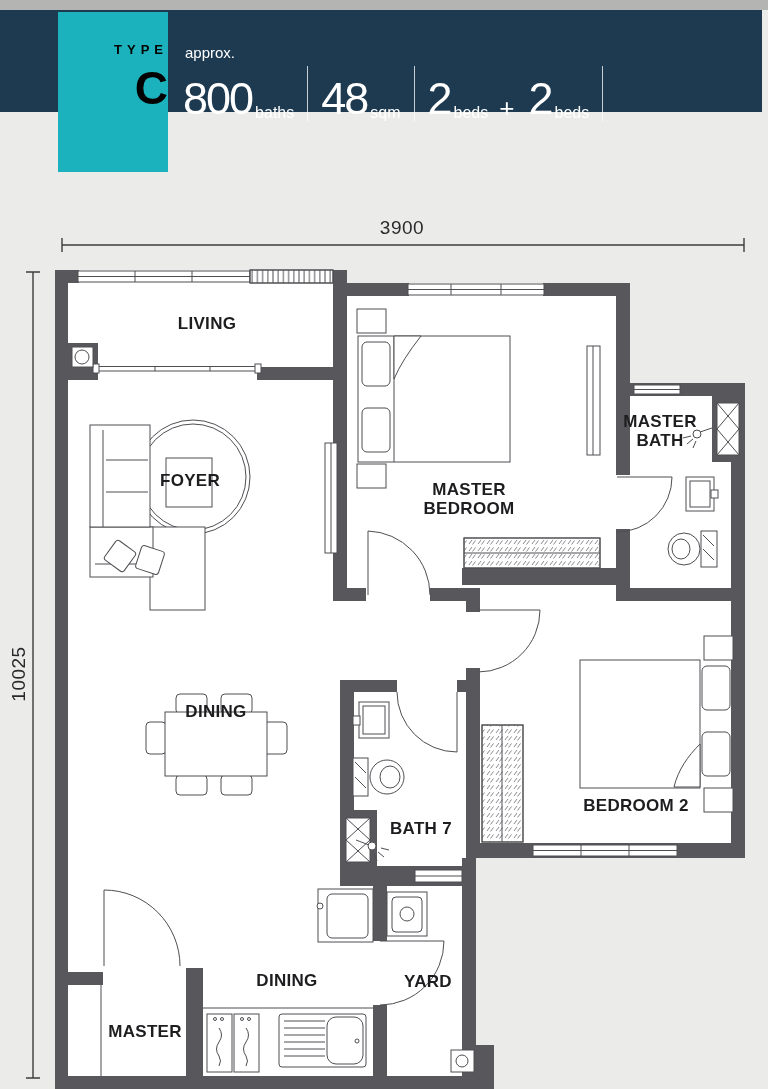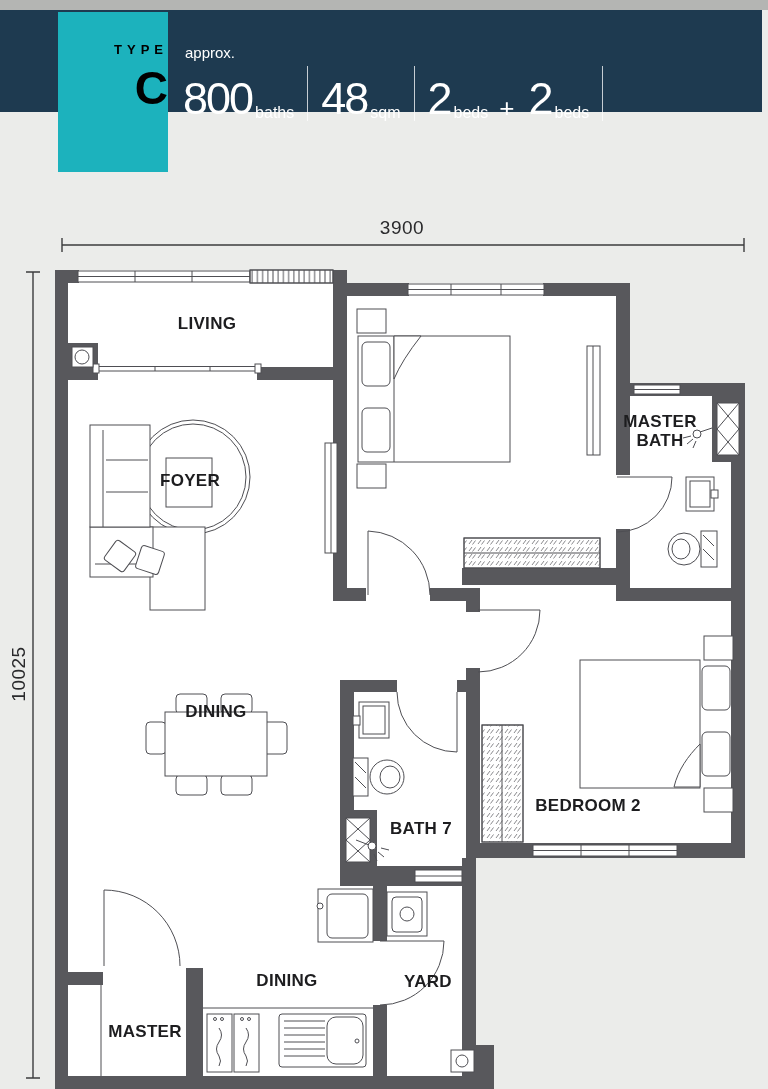--- a/index.html
+++ b/index.html
@@ -251,24 +251,25 @@
     </g>
 
     <g>
       <path class="dl" d="M62,245 H744 M62,238 V252 M744,238 V252"></path>
       <path class="dl" d="M33,272 V1078 M26,272 H40 M26,1078 H40"></path>
     </g>
   </svg>
 
   <div class="lbl" style="left:207px;top:324px">LIVING</div>
   <div class="lbl" style="left:190px;top:481px">FOYER</div>
+  <div class="lbl wrap" style="left:469px;top:499px;width:124px">MASTER BEDROOM</div>
   <div class="lbl wrap" style="left:660px;top:431px;width:90px">MASTER BATH</div>
   <div class="lbl" style="left:216px;top:712px">DINING</div>
   <div class="lbl" style="left:421px;top:829px">BATH 7</div>
-  <div class="lbl" style="left:588px;top:806px">BEDROOM 2</div>
+  <div class="lbl" style="left:636px;top:806px">BEDROOM 2</div>
   <div class="lbl" style="left:287px;top:981px">DINING</div>
   <div class="lbl" style="left:428px;top:982px">YARD</div>
   <div class="lbl" style="left:145px;top:1032px">MASTER</div>
 
   <div class="dim" style="left:402px;top:228px">3900</div>
   <div class="dim vert" style="left:19px;top:674px">10025</div>
 
 </div>
 
 </body></html>

